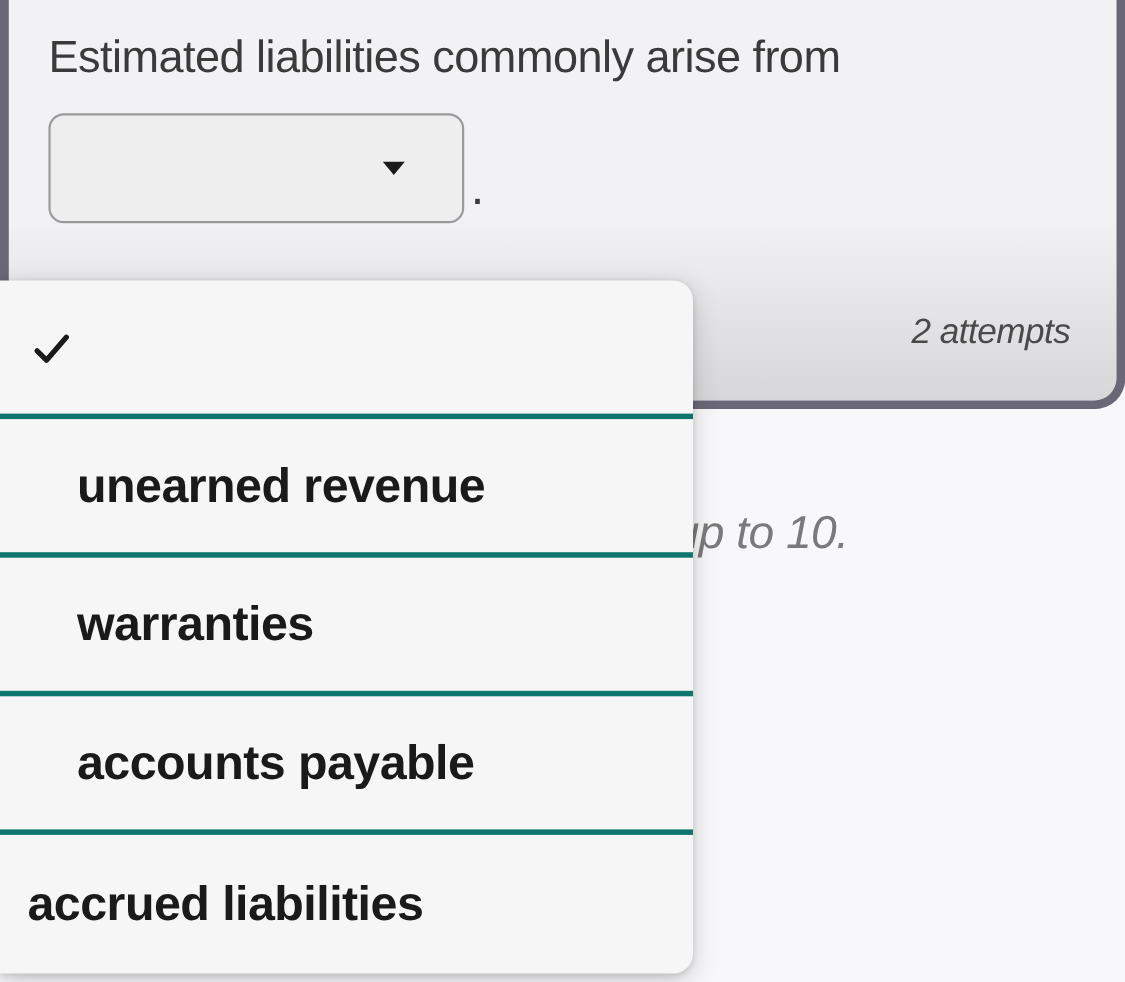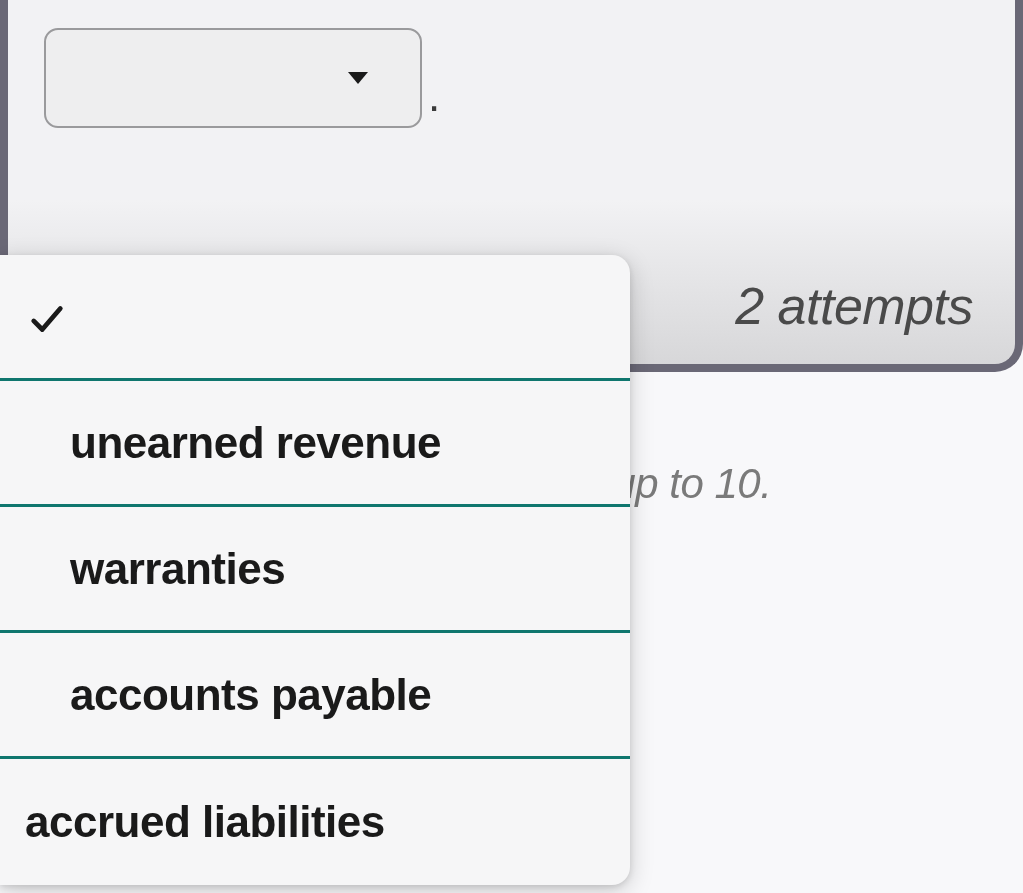--- a/index.html
+++ b/index.html
@@ -60,22 +60,22 @@
     .period {
       font-size: 44px;
       color: #3a3a3a;
       margin-left: 6px;
       position: relative;
       top: 18px;
     }
     .attempts {
       position: absolute;
       right: 42px;
-      bottom: 28px;
-      font-size: 52px;
+      bottom: 44px;
+      font-size: 32px;
       font-style: italic;
       color: #4a4a4a;
       letter-spacing: -0.5px;
     }
     .hint-text {
       position: absolute;
       top: 460px;
       left: 440px;
       font-size: 42px;
       font-style: italic;
@@ -90,21 +90,21 @@
       background: #f6f6f7;
       border-radius: 0 18px 18px 0;
       box-shadow: 0 6px 24px rgba(0,0,0,0.18), 0 2px 6px rgba(0,0,0,0.12);
       overflow: hidden;
     }
     .dropdown-item {
       height: 126px;
       display: flex;
       align-items: center;
       padding: 0 30px 0 70px;
-      border-bottom: 3px solid #0f766e;
+      border-bottom: 5px solid #0f766e;
       font-size: 44px;
       font-weight: 600;
       color: #1a1a1a;
       letter-spacing: -0.5px;
       cursor: pointer;
     }
     .dropdown-item:last-child {
       border-bottom: none;
       padding-left: 25px;
     }
@@ -122,20 +122,21 @@
       stroke-width: 5;
       fill: none;
       stroke-linecap: round;
       stroke-linejoin: round;
     }
   </style>
 </head>
 <body>
 
 <div class="question-card">
+  <div class="question-text">Estimated liabilities commonly arise from</div>
   <div class="inline-row">
     <div class="dropdown-box">
       <div class="caret"></div>
     </div>
     <div class="period">.</div>
   </div>
   <div class="attempts">2 attempts</div>
 </div>
 
 <div class="hint-text">y. Asking up to 10.</div>

